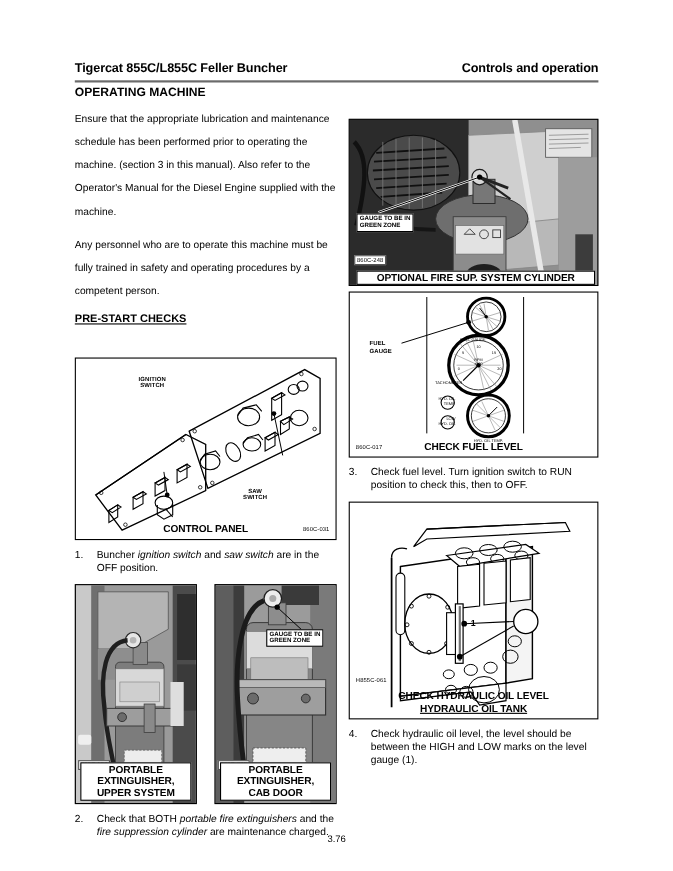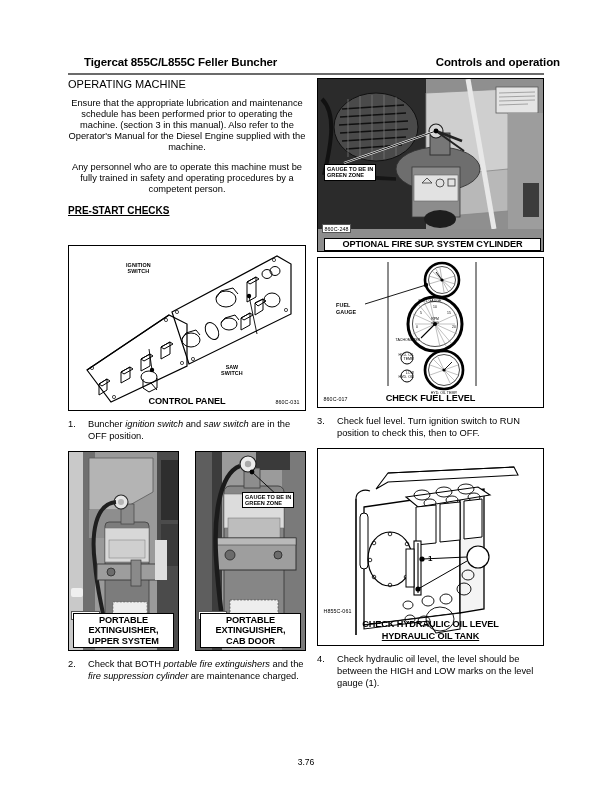--- a/index.html
+++ b/index.html
@@ -26,21 +26,20 @@
   .header {
     position: absolute;
     left: 68px; top: 56px;
     width: 476px;
     display: flex;
     justify-content: space-between;
     align-items: flex-start;
     font-size: 11.5px;
     font-weight: bold;
     letter-spacing: -0.1px;
-    margin-left: 16px;
   }
   .header-rule {
     position: absolute;
     left: 68px; top: 73px;
     width: 476px; height: 1.6px;
     background: #6b6b6b;
   }
 
   
   .col-left {
@@ -49,35 +48,35 @@
     width: 238px;
   }
   .col-right {
     position: absolute;
     left: 317px; top: 78px;
     width: 227px;
   }
 
   .section-title {
     font-size: 11px;
-    font-weight: normal;
+    font-weight: bold;
     margin: 0 0 8px 0;
     letter-spacing: 0px;
   }
   .subsection-title {
     font-size: 10px;
     font-weight: bold;
     text-decoration: underline;
     margin: 10px 0 6px 0;
   }
   p.body {
     font-size: 9.3px;
-    line-height: 11px;
+    line-height: 21px;
     margin: 0 0 9px 0;
-    text-align: center;
+    text-align: left;
   }
 
   
   .step {
     display: flex;
     font-size: 9.3px;
     line-height: 12.3px;
     margin: 7px 0 8px 0;
   }
   .step-num {
@@ -342,21 +341,21 @@
 
     <div class="step">
       <div class="step-num">2.</div>
       <div class="step-text"><span>Check that BOTH </span><i>portable fire extinguishers</i><span> and the </span><i>fire suppression cylinder</i><span> are maintenance charged.</span></div>
     </div>
 
   </div>
 
   <div class="col-right">
 
-    <div class="figure photo" style="width:227px;height:174px;">
+    <div class="figure photo" style="width:227px;height:152px;margin-top:30px;">
       <svg width="225" height="150" viewBox="0 0 225 150">
         <rect x="0" y="0" width="225" height="150" fill="#8f8f8f"></rect>
 
         <rect x="0" y="0" width="108" height="150" fill="#2b2b2b"></rect>
 
         <ellipse cx="58" cy="48" rx="42" ry="34" fill="#4a4a4a" stroke="#111" stroke-width="1"></ellipse>
         <g stroke="#101010" stroke-width="1.6">
           <path d="M24 30 L86 26"></path>
             <path d="M22 38 L88 34"></path>
             <path d="M21 46 L90 42"></path>

